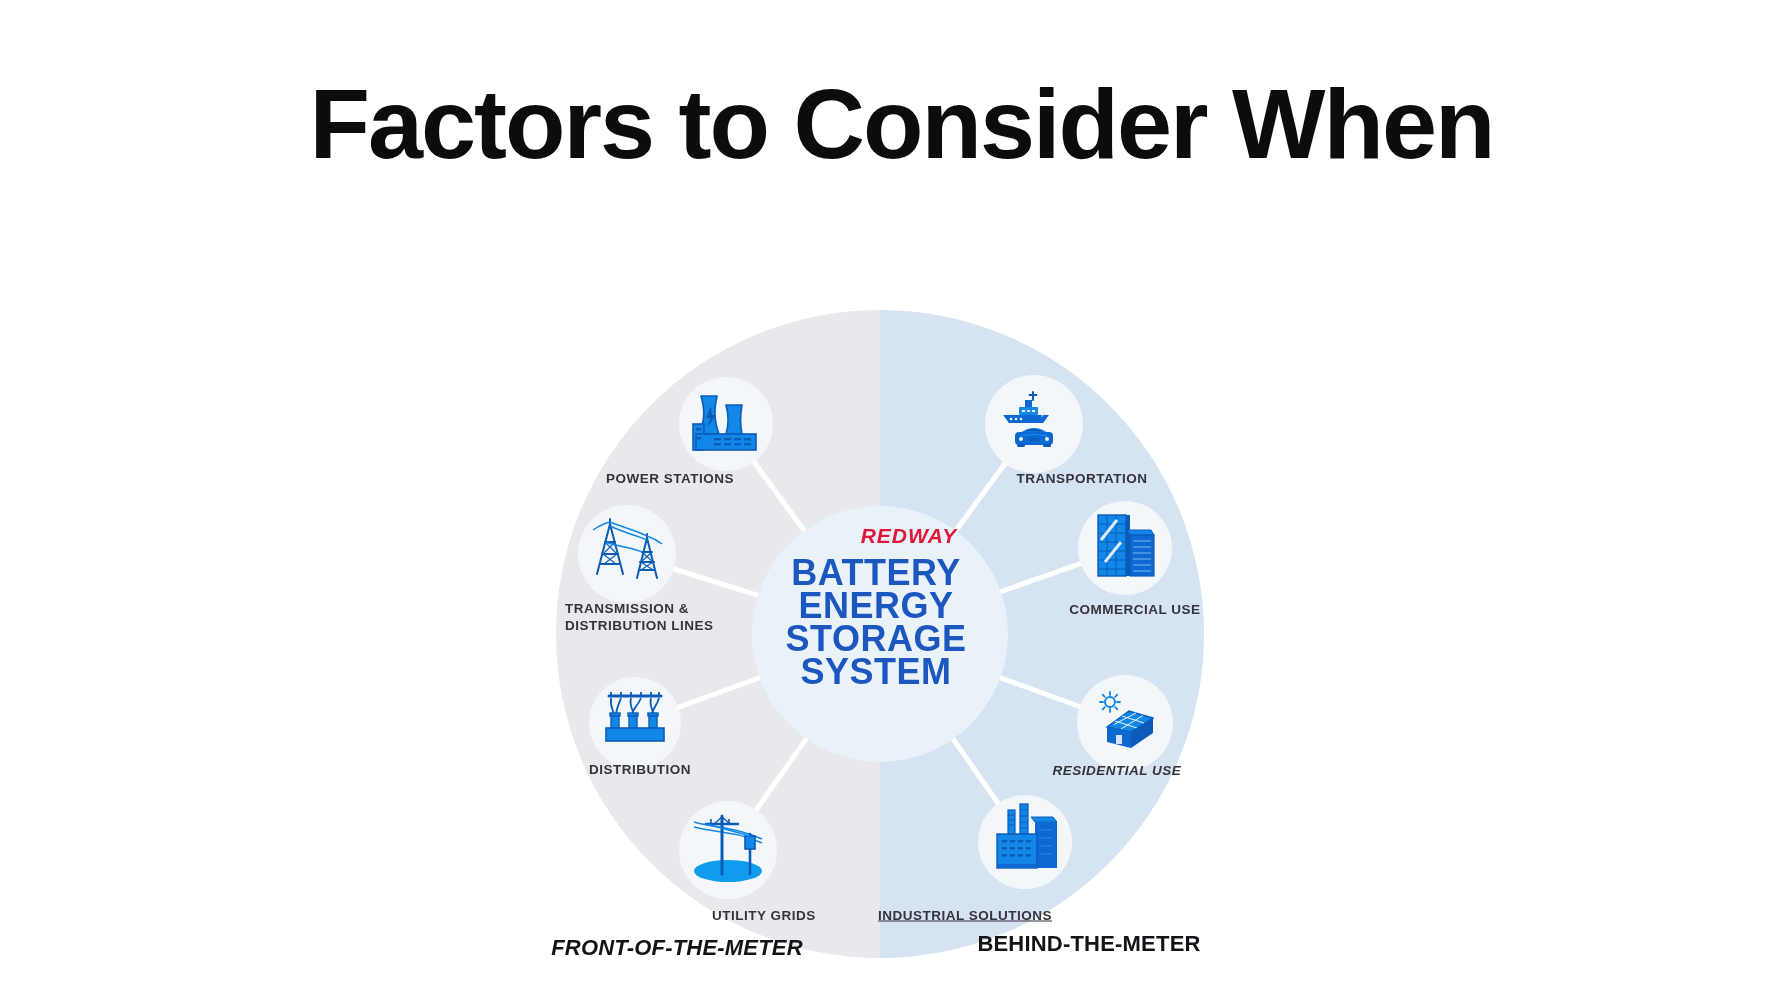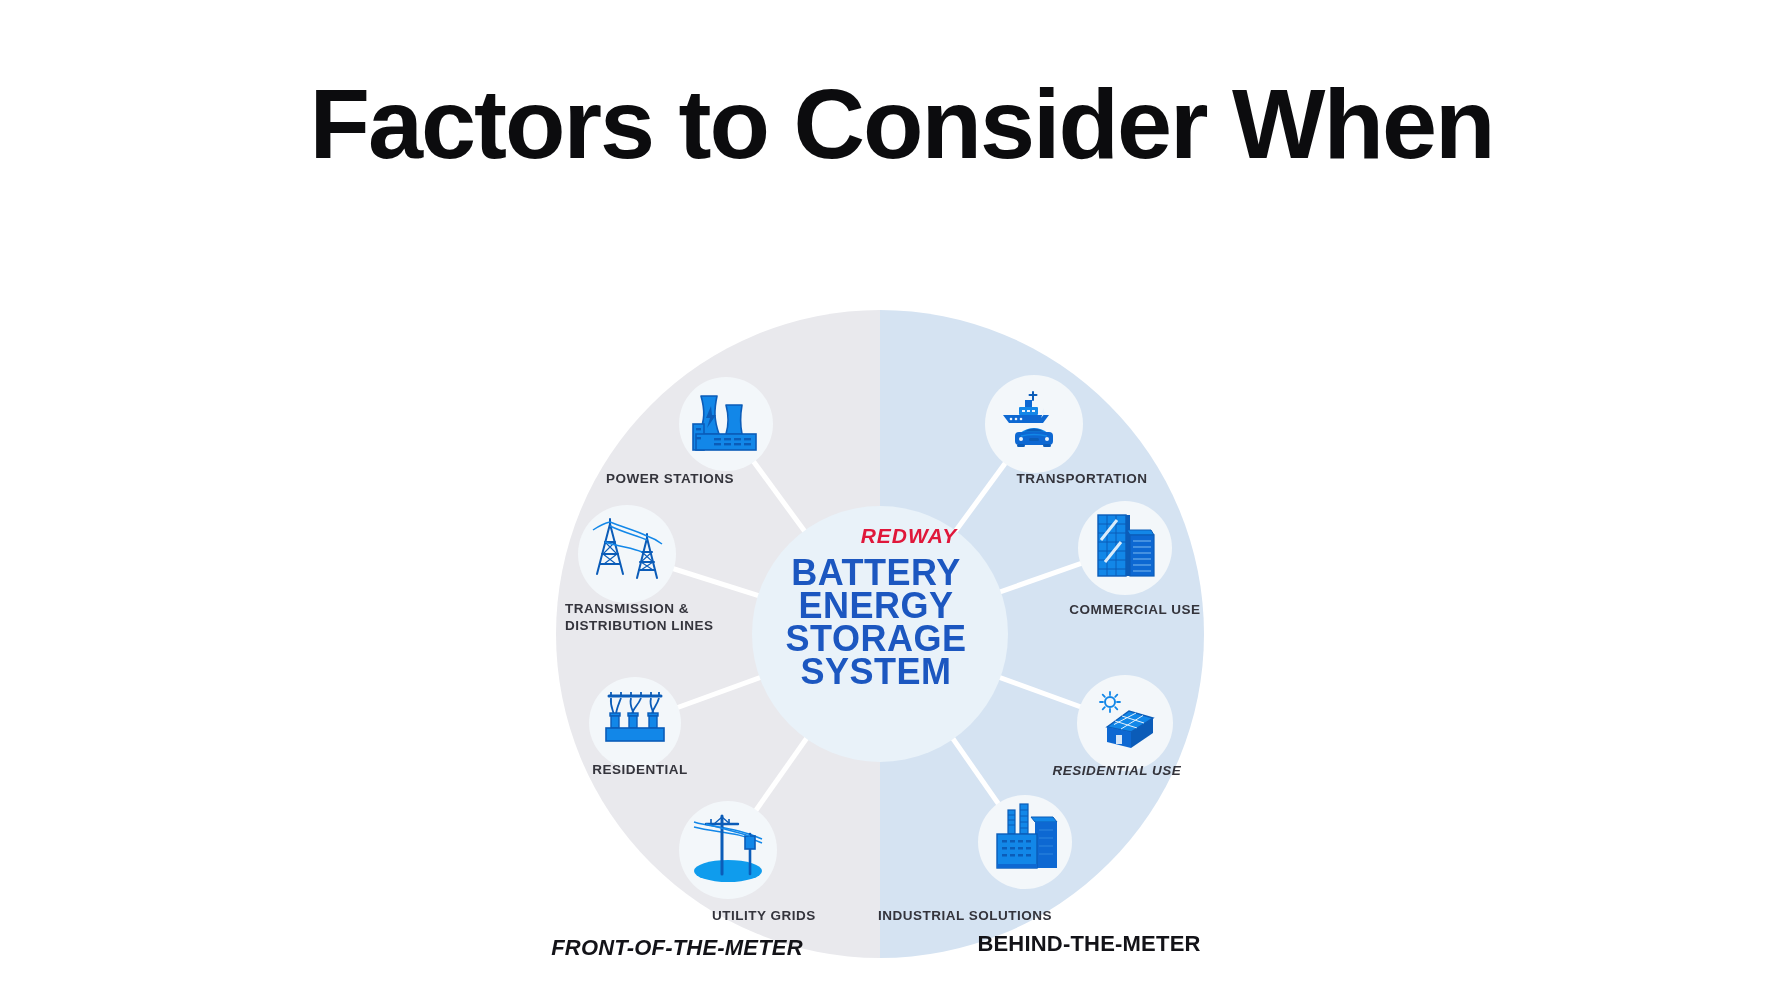--- a/index.html
+++ b/index.html
@@ -277,28 +277,28 @@
     <div>SYSTEM</div>
   </div>
 
   <div class="nlabel" style="left:670px;top:478px;">POWER STATIONS</div>
 
   <div class="nlabel two-line" style="left:565px;top:600px;">
     <div>TRANSMISSION &amp;</div>
     <div>DISTRIBUTION LINES</div>
   </div>
 
-  <div class="nlabel" style="left:640px;top:769px;">RESIDENTIAL</div>
+  <div class="nlabel" style="left:640px;top:769px;">DISTRIBUTION</div>
 
   <div class="nlabel" style="left:764px;top:915px;">UTILITY GRIDS</div>
 
   <div class="nlabel" style="left:1082px;top:478px;text-align:right;">TRANSPORTATION</div>
 
   <div class="nlabel" style="left:1135px;top:609px;">COMMERCIAL USE</div>
 
   <div class="nlabel" style="left:1117px;top:770px;font-style:italic;">RESIDENTIAL USE</div>
 
-  <div class="nlabel" style="left:965px;top:915px;">INDUSTRIAL SOLUTIONS</div>
+  <div class="nlabel" style="left:965px;top:915px;text-decoration:underline;">INDUSTRIAL SOLUTIONS</div>
 
   <div class="meter-label" style="left:677px;top:948px;font-style:italic;">FRONT-OF-THE-METER</div>
   <div class="meter-label" style="left:1089px;top:944px;">BEHIND-THE-METER</div>
 
 </div>
 
 </body></html>

